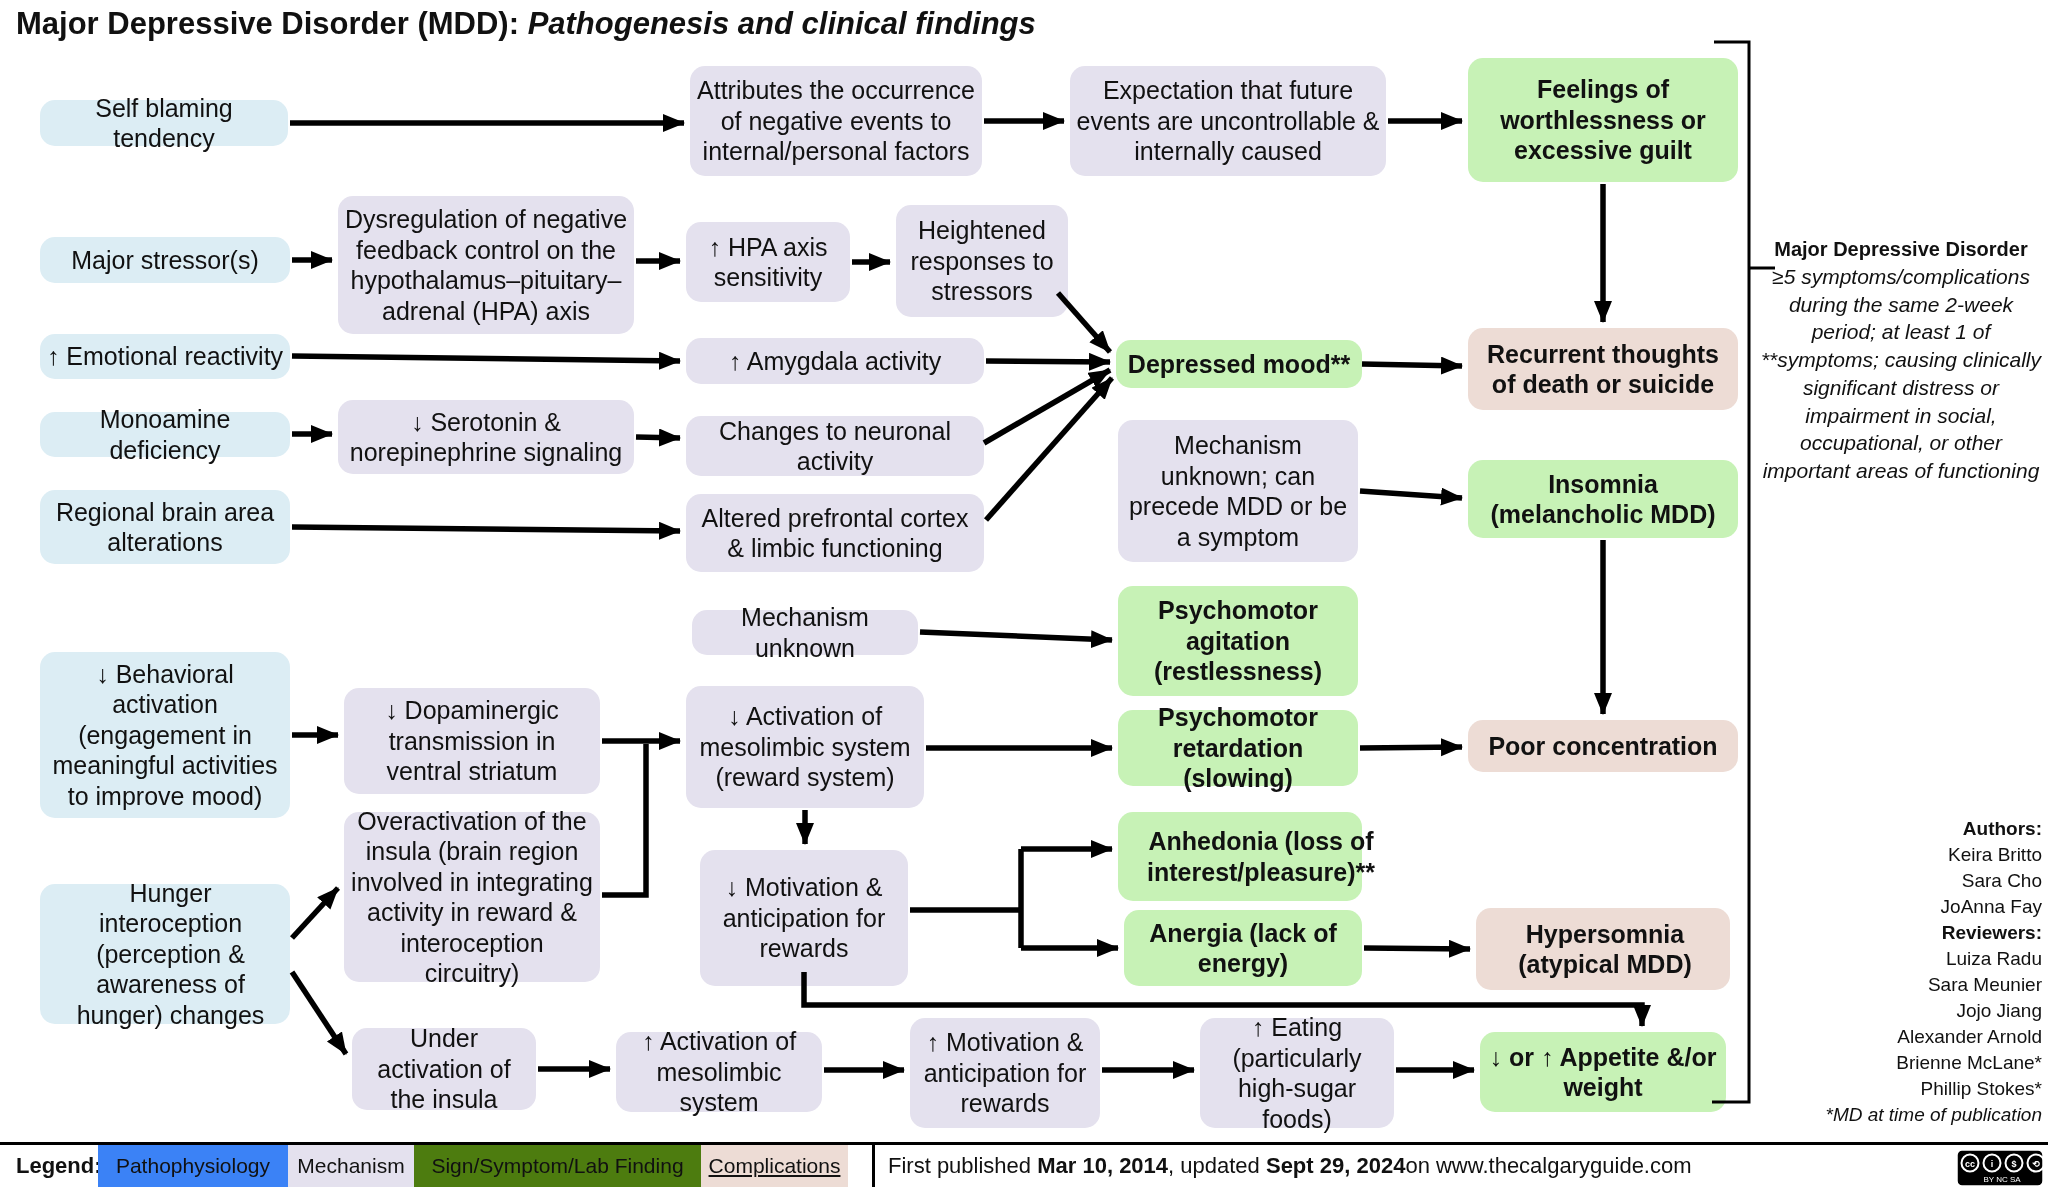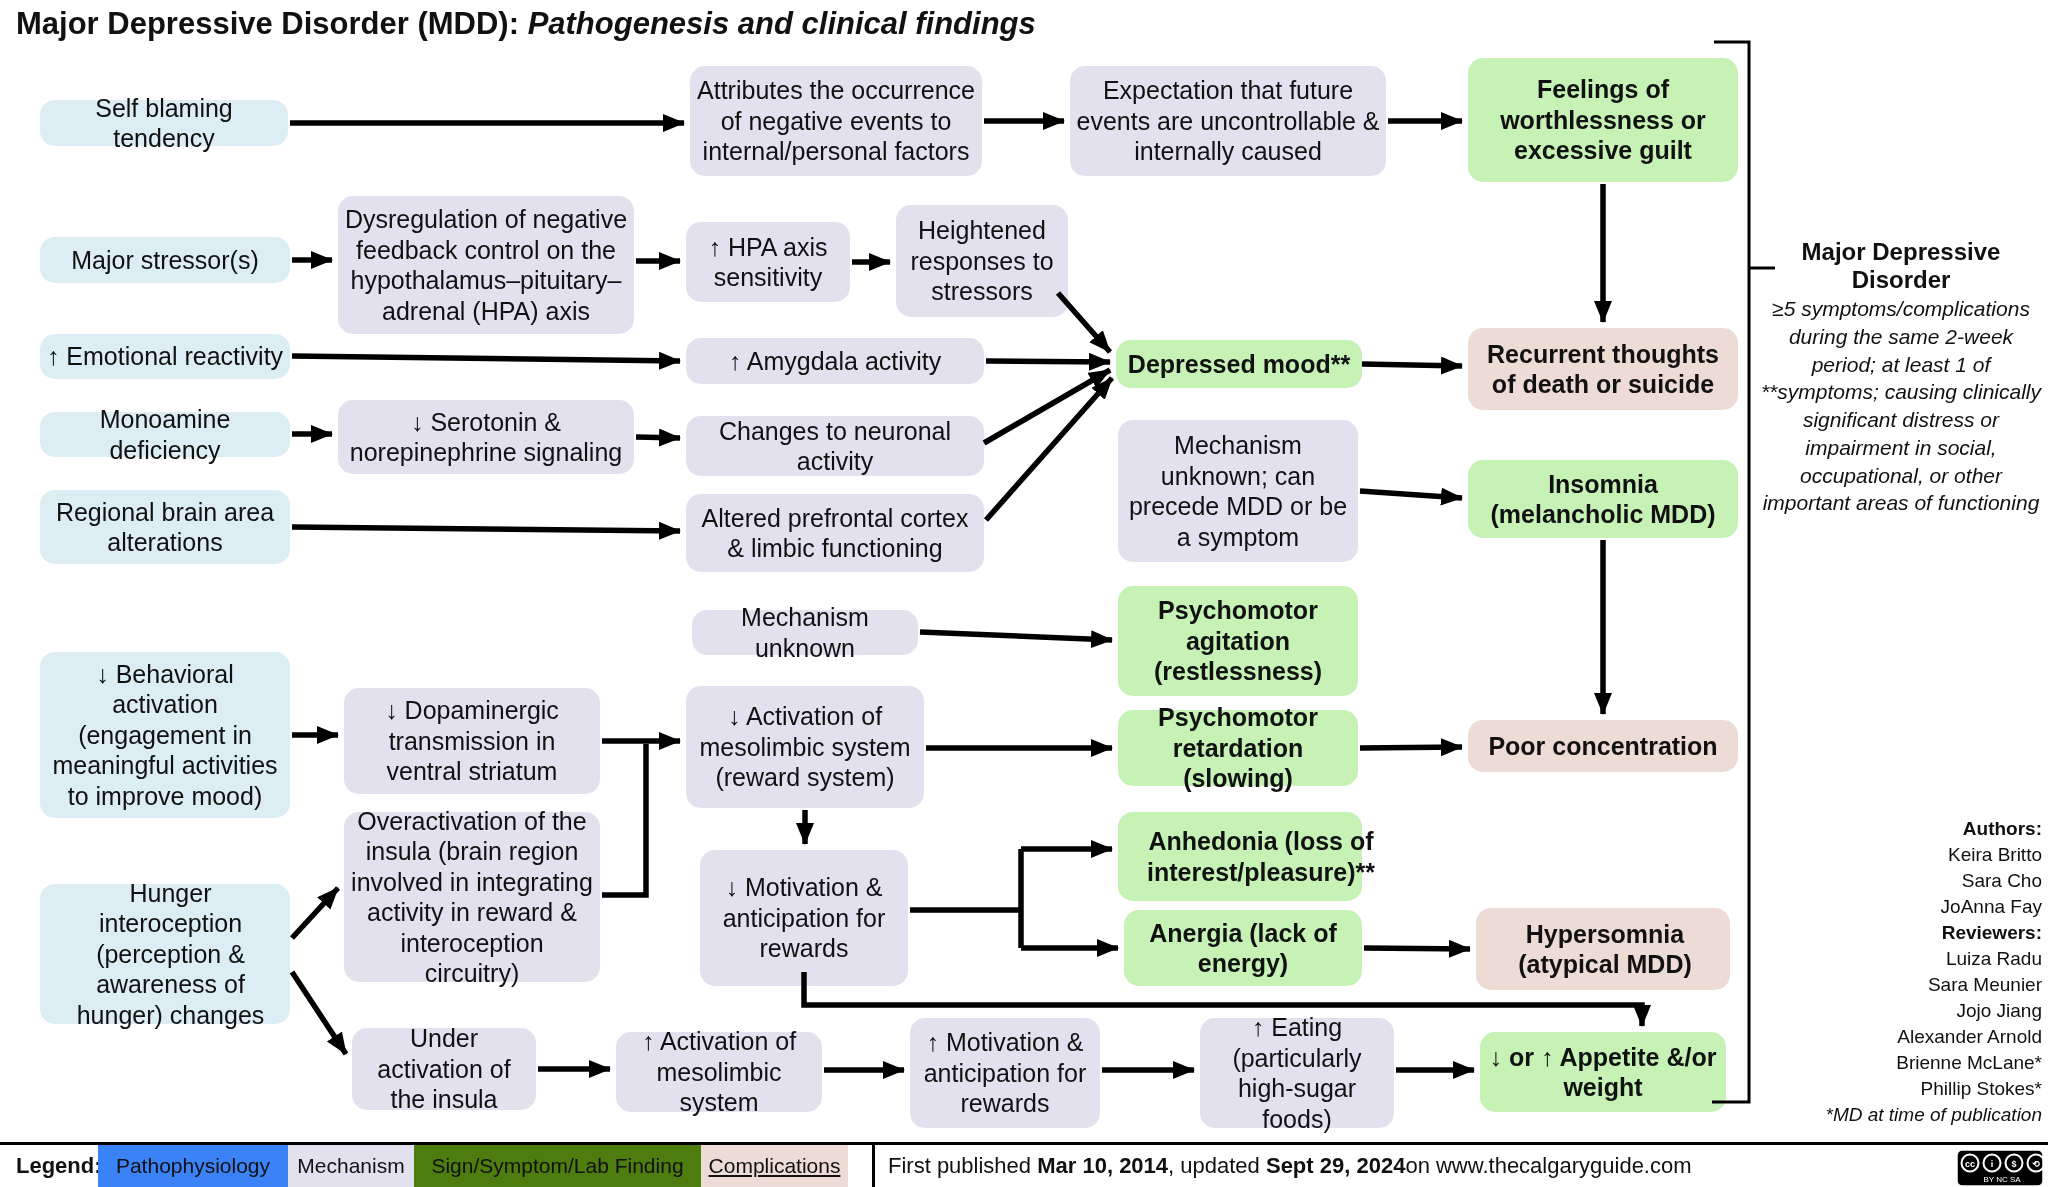--- a/index.html
+++ b/index.html
@@ -13,21 +13,21 @@
     position:absolute;display:flex;align-items:center;justify-content:center;
     text-align:center;border-radius:15px;padding:2px 6px;box-sizing:border-box;
     font-size:25px;line-height:1.22;
   }
   .blue{background:#dcedf4;}
   .lav{background:#e4e1ee;}
   .green{background:#c7f2b6;font-weight:bold;}
   .pink{background:#eddcd5;font-weight:bold;}
   #overlay{position:absolute;left:0;top:0;pointer-events:none;}
   #sidepanel{position:absolute;left:1756px;top:238px;width:290px;text-align:center;}
-  #sidepanel .sp-title{font-size:24px;font-weight:bold;line-height:1.15;}
+  #sidepanel .sp-title{font-size:20px;font-weight:bold;line-height:1.15;}
   #sidepanel .sp-def{font-size:21px;font-style:italic;line-height:1.32;margin-top:2px;}
   #credits{position:absolute;right:6px;top:816px;width:300px;text-align:right;font-size:19px;line-height:26px;}
   #credits .b{font-weight:bold;}
   #credits .it{font-style:italic;}
   #footer{
     position:absolute;left:0;top:1142px;width:2048px;height:45px;border-top:3px solid #000;
     box-sizing:border-box;background:#fff;
   }
   #footer .legend-label{position:absolute;left:16px;top:0;height:42px;display:flex;align-items:center;font-size:22px;font-weight:bold;}
   .chip{position:absolute;top:0;height:42px;display:flex;align-items:center;justify-content:center;font-size:21px;}

